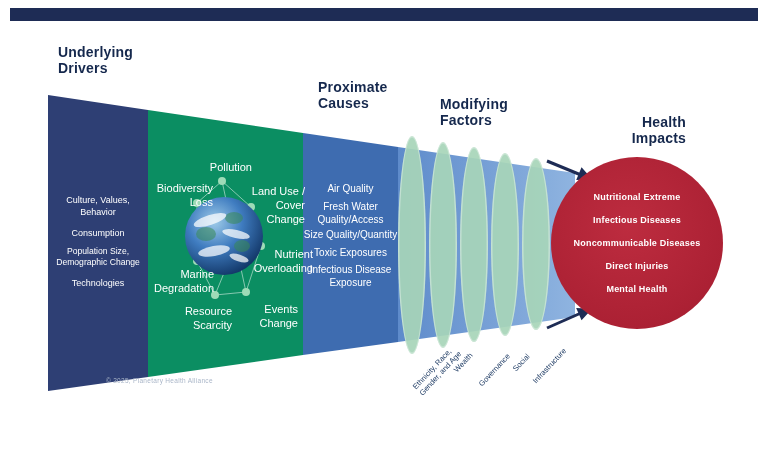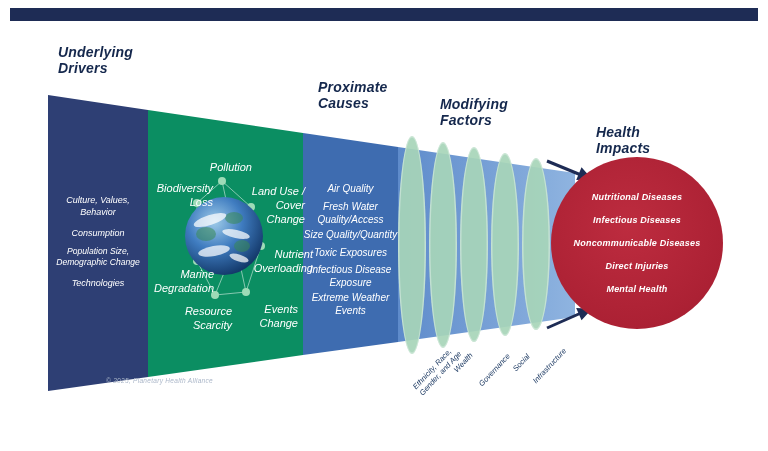--- a/index.html
+++ b/index.html
@@ -1,28 +1,28 @@
 <!DOCTYPE html>
 <html><head>
 <meta charset="utf-8">
 <style>
   html,body{margin:0;padding:0;background:#fff;}
   body{width:768px;height:451px;position:relative;overflow:hidden;
        font-family:"Liberation Sans",sans-serif;}
-  .canvas{position:absolute;left:0;top:0;width:628px;height:451px;font-style:italic;}
+  .canvas{position:absolute;left:0;top:0;width:628px;height:451px;}
 
   .top-bar{position:absolute;left:10px;top:8px;width:748px;height:13px;background:#1e2c55;}
 
   .stage-title{position:absolute;font-weight:700;font-size:14px;line-height:1.15;
                color:#15284d;white-space:pre-line;letter-spacing:.2px;z-index:6;}
   #title-underlying{left:58px;top:44px;}
   #title-environmental{left:168px;top:62px;width:124px;text-align:center;}
   #title-proximate{left:318px;top:79px;}
   #title-modifying{left:440px;top:96px;}
-  #title-health{left:596px;top:124px;width:90px;text-align:left;}
+  #title-health{left:596px;top:114px;width:90px;text-align:right;}
 
   .sec{position:absolute;}
   .sec-navy{left:48px;top:95px;width:100px;height:296px;background:#2e3f74;
             clip-path:polygon(0 0,100% 15px,100% 282px,0 100%);}
   .sec-green{left:148px;top:110px;width:155px;height:267px;background:#0b8e62;
             clip-path:polygon(0 0,100% 23px,100% 245px,0 100%);}
   .sec-blue{left:303px;top:133px;width:95px;height:222px;background:#3e6cb0;
             clip-path:polygon(0 0,100% 14px,100% 209px,0 100%);}
   .sec-funnel{left:398px;top:147px;width:177px;height:195px;
             background:linear-gradient(90deg,#5e8bcb,#8fb4e0);
@@ -185,25 +185,23 @@
   <div class="env-label" id="env-climate">Events
 Change</div>
 
   <div class="prox-item" id="prox-0">Air Quality</div>
   <div class="prox-item" id="prox-1">Fresh Water
 Quality/Access</div>
   <div class="prox-item" id="prox-2">Size Quality/Quantity</div>
   <div class="prox-item" id="prox-3">Toxic Exposures</div>
   <div class="prox-item" id="prox-4">Infectious Disease
 Exposure</div>
-  <div class="prox-item" id="prox-5">Extreme Weather
-Events</div>
 
   <div class="impact-circle">
-    <div class="impact-item">Nutritional Diseases</div>
+    <div class="impact-item">Nutritional Extreme</div>
     <div class="impact-item">Infectious Diseases</div>
     <div class="impact-item">Noncommunicable Diseases</div>
     <div class="impact-item">Direct Injuries</div>
     <div class="impact-item">Mental Health</div>
   </div>
 
   <div class="factor-label" id="factor-0">Ethnicity, Race,
 Gender, and Age</div>
   <div class="factor-label" id="factor-1">Wealth</div>
   <div class="factor-label" id="factor-2">Governance</div>

